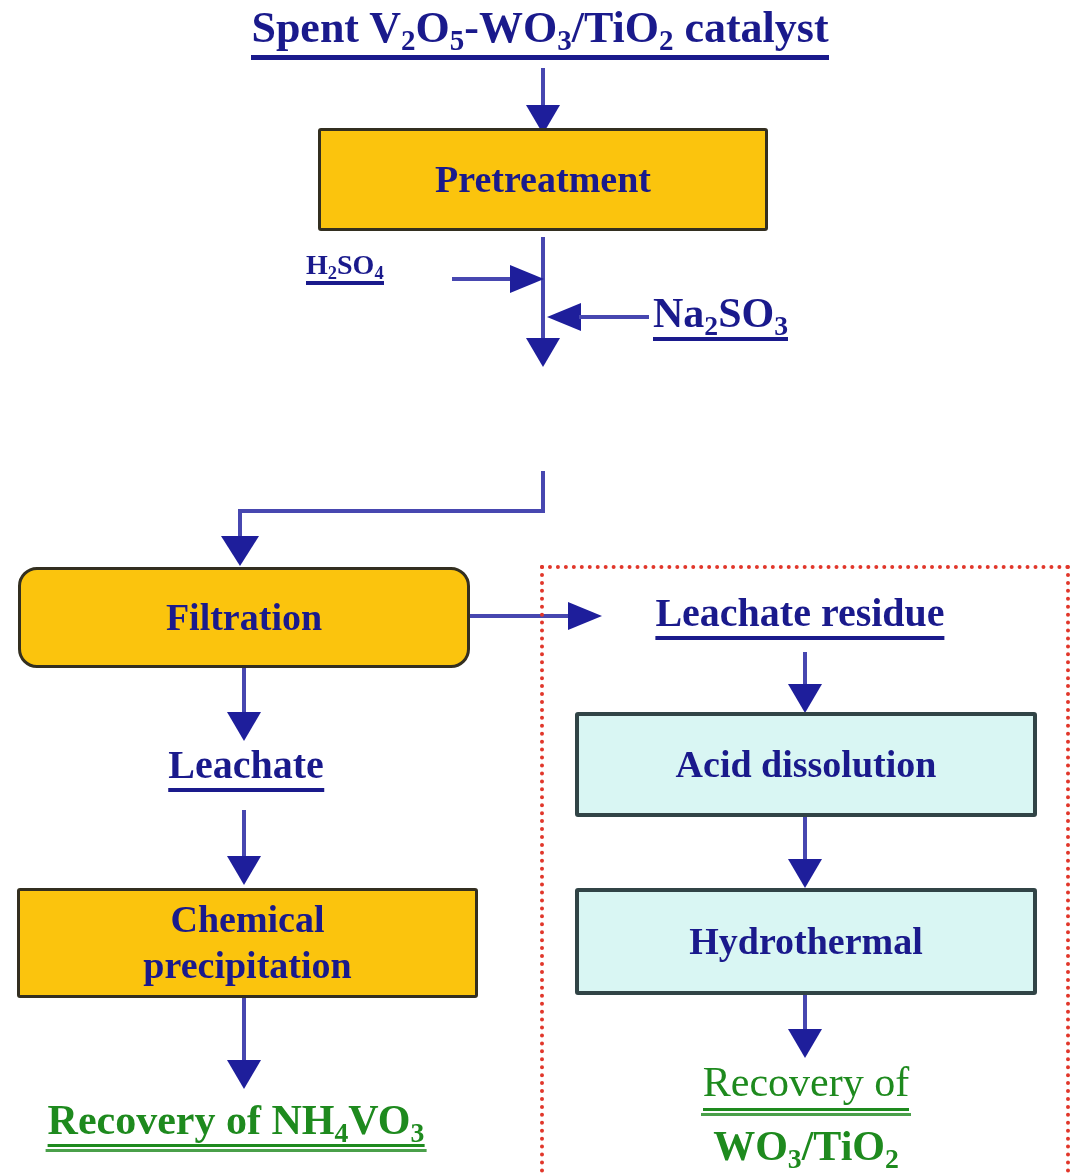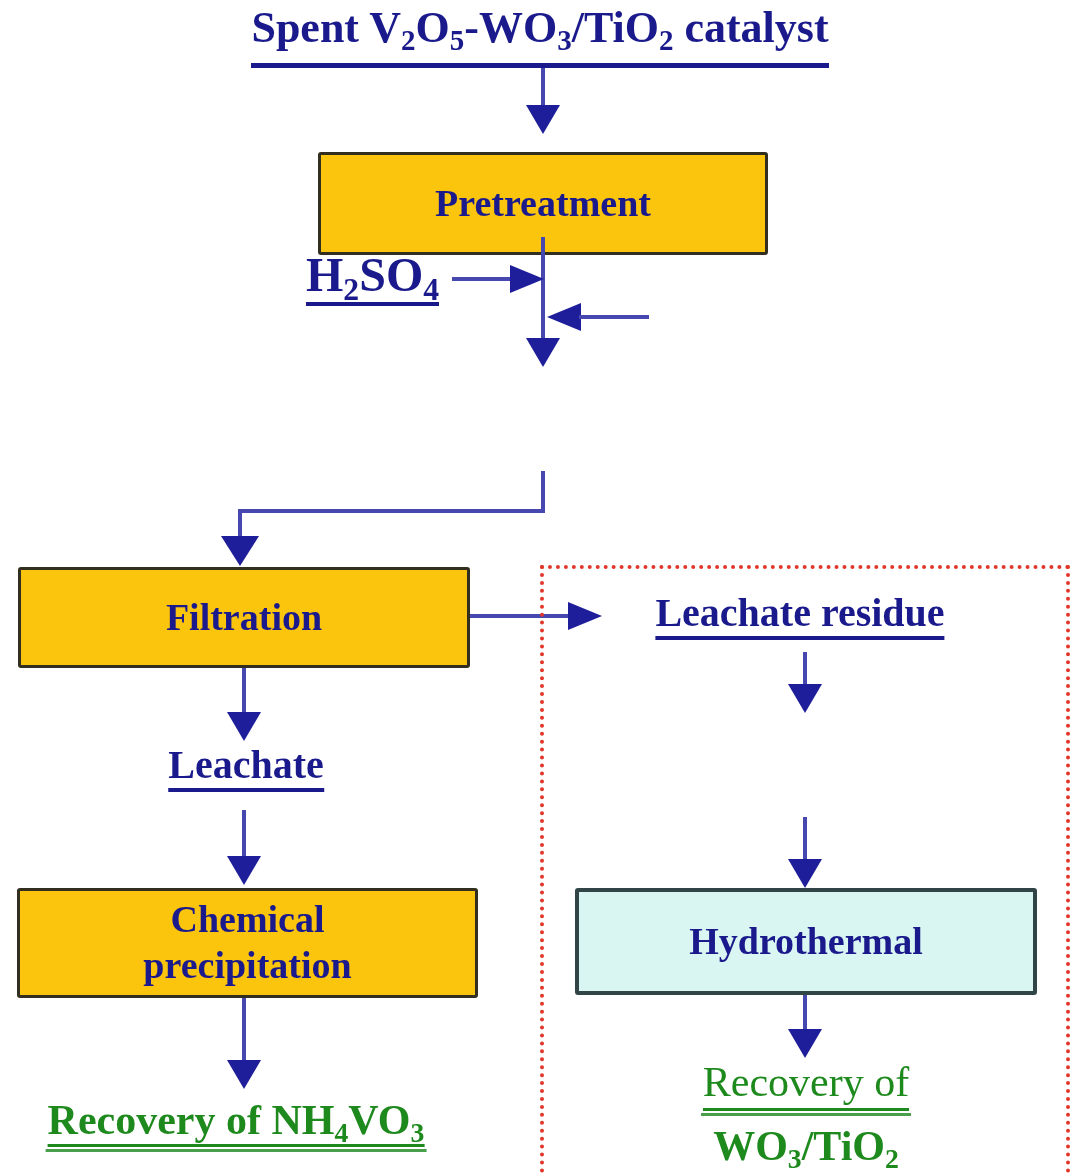--- a/index.html
+++ b/index.html
@@ -28,21 +28,21 @@
   .green-lbl { color:var(--green,#1e8a1e); font-size:42px; }
   .u-green {
     position:relative; display:inline-block;
     border-bottom:3px solid var(--green,#1e8a1e); padding-bottom:2px;
   }
   .u-green::after {
     content:""; position:absolute; left:-2px; right:-2px; bottom:-8px; height:3px;
     background:var(--green-mid,#4aa04a);
   }
   .title-wrap { position:absolute; left:0; top:2px; width:1080px; text-align:center; }
-  .title-text { font-size:44px; font-weight:bold; border-bottom:5px solid var(--navy,#1a1a8c); padding-bottom:10px; display:inline-block; }
+  .title-text { font-size:44px; font-weight:bold; border-bottom:5px solid var(--navy,#1a1a8c); padding-bottom:2px; display:inline-block; }
   sub { font-size:66%; line-height:0; vertical-align:baseline; position:relative; top:0.28em; }
   
   .vline { position:absolute; width:4px; background:var(--arrow-line,#4747b0); }
   .hline { position:absolute; height:4px; background:var(--arrow-line,#4747b0); }
   .ah-down { position:absolute; width:0; height:0;
     border-left:17px solid transparent; border-right:17px solid transparent;
     border-top:29px solid var(--arrow-head,#1e1e9b); }
   .ah-down.big { border-left-width:19px; border-right-width:19px; border-top-width:30px; }
   .ah-right { position:absolute; width:0; height:0;
     border-top:14px solid transparent; border-bottom:14px solid transparent;
@@ -64,58 +64,64 @@
 
 <div class="stage">
 
   <div class="title-wrap">
     <span class="title-text">Spent V<sub>2</sub>O<sub>5</sub>-WO<sub>3</sub>/TiO<sub>2</sub> catalyst</span>
   </div>
 
   <i class="vline" style="left:541px; top:68px; height:40px;"></i>
   <i class="ah-down" style="left:526px; top:105px;"></i>
 
-  <div class="box gold" style="left:318px; top:152px; width:450px; height:103px;">
+  <div class="box gold" style="left:318px; top:128px; width:450px; height:103px;">
     <span>Pretreatment</span>
   </div>
 
   <i class="vline" style="left:541px; top:237px; height:104px;"></i>
   <i class="ah-down" style="left:526px; top:338px;"></i>
 
-  <div class="lbl" style="left:306px; top:250px; font-size:48px;text-align:center;">
+  <div class="lbl" style="left:306px; top:250px; font-size:28px;text-align:center;">
     <span class="u">H<sub>2</sub>SO<sub>4</sub></span>
   </div>
   <i class="hline" style="left:452px; top:277px; width:60px;"></i>
   <i class="ah-right" style="left:510px; top:265px;"></i>
 
   <i class="ah-left" style="left:547px; top:303px;"></i>
   <i class="hline" style="left:579px; top:315px; width:70px;"></i>
+  <div class="lbl" style="left:653px; top:291px; font-size:42px;">
+    <span class="u">Na<sub>2</sub>SO<sub>3</sub></span>
+  </div>
 
 
   <i class="vline" style="left:541px; top:471px; height:42px;"></i>
   <i class="hline" style="left:238px; top:509px; width:307px;"></i>
   <i class="vline" style="left:238px; top:509px; height:28px;"></i>
   <i class="ah-down big" style="left:221px; top:536px;"></i>
 
-  <div class="box gold" style="left:18px; top:567px; width:452px; height:101px;">
+  <div class="box gold" style="left:18px; top:567px; width:452px; height:101px;border-radius:19px;">
     <span>Filtration</span>
   </div>
 
   <i class="hline" style="left:470px; top:614px; width:100px;"></i>
   <i class="ah-right" style="left:568px; top:602px;"></i>
 
   <div class="dotted"></div>
 
   <div class="lbl center" style="left:800px; top:592px;">
     <span class="u">Leachate residue</span>
   </div>
 
   <i class="vline" style="left:803px; top:652px; height:34px;"></i>
   <i class="ah-down" style="left:788px; top:684px;"></i>
 
+  <div class="box cyan" style="left:575px; top:712px; width:462px; height:105px;">
+    <span>Acid dissolution</span>
+  </div>
 
   <i class="vline" style="left:803px; top:817px; height:44px;"></i>
   <i class="ah-down" style="left:788px; top:859px;"></i>
 
   <div class="box cyan" style="left:575px; top:888px; width:462px; height:107px;">
     <span>Hydrothermal</span>
   </div>
 
   <i class="vline" style="left:803px; top:995px; height:36px;"></i>
   <i class="ah-down" style="left:788px; top:1029px;"></i>

